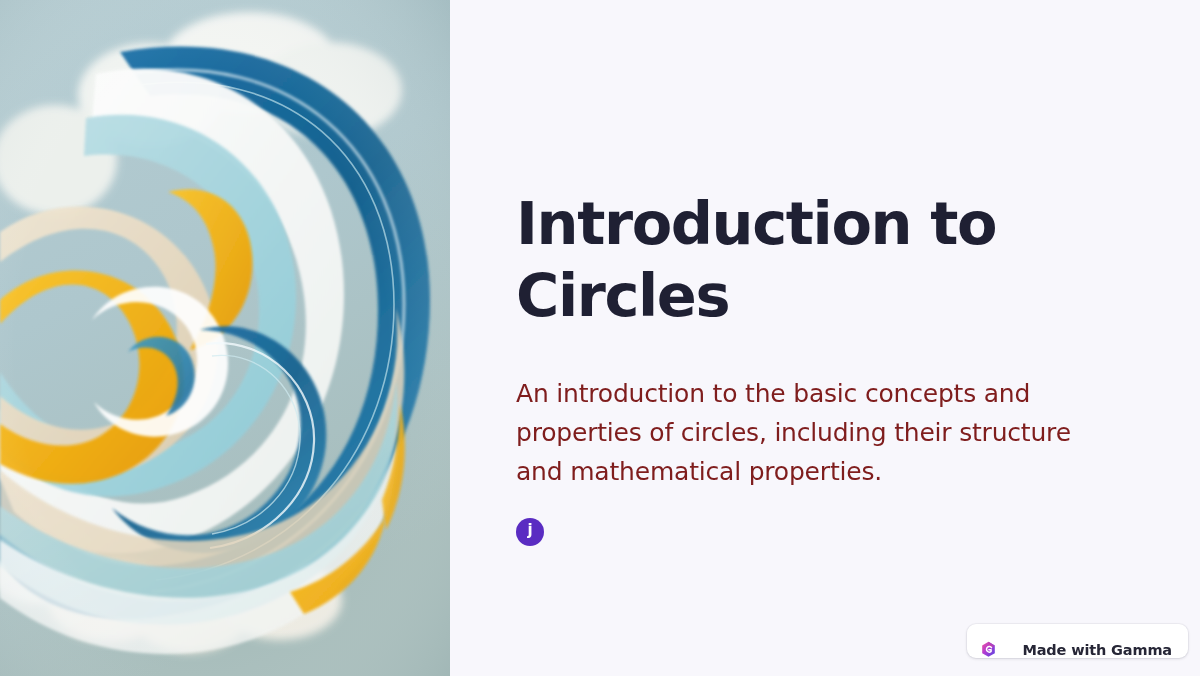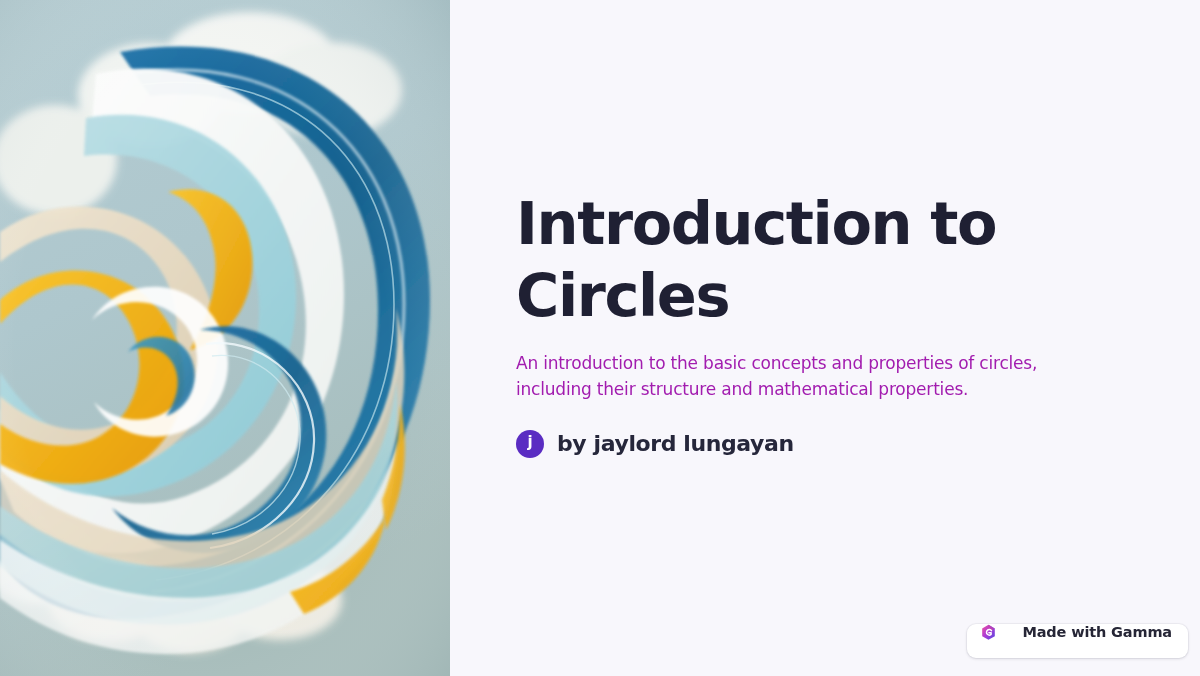--- a/index.html
+++ b/index.html
@@ -47,25 +47,25 @@
     font-size:59px;
     line-height:1.22;
     font-weight:700;
     letter-spacing:-1.4px;
     color:#1f2033;
     font-family:"DejaVu Sans", sans-serif;
     max-width:520px;
   }
 
   .slide-subtitle {
-    margin-top:18px;
-    font-size:17px;
+    margin-top:42px;
+    font-size:25px;
     line-height:1.56;
     font-weight:400;
-    color:#a21caf;
+    color:#7f1d1d;
     letter-spacing:-0.2px;
     max-width:560px;
     font-family:"DejaVu Sans", sans-serif;
   }
 
   .author-row {
     margin-top:27px;
     display:flex;
     align-items:center;
     gap:13px;
@@ -94,21 +94,21 @@
   }
 
   
   .gamma-badge {
     position:absolute;
     right:12px;
     bottom:18px;
     height:34px;
     padding:0 16px 0 13px;
     display:flex;
-    align-items:flex-start;
+    align-items:flex-end;
     gap:25px;
     background:#ffffff;
     border-radius:9px;
     box-shadow:0 1px 3px rgba(30,30,50,.14), 0 0 0 1px rgba(40,40,70,.045);
   }
   .gamma-logo { width:17px; height:17px; display:block; flex:0 0 17px; }
   .gamma-label {
     font-size:14.5px;
     font-weight:600;
     color:#262636;
@@ -249,21 +249,20 @@
   <div class="text-panel">
 
     <div class="content">
 
       <h1 class="slide-title">Introduction to Circles</h1>
 
       <p class="slide-subtitle">An introduction to the basic concepts and properties of circles, including their structure and mathematical properties.</p>
 
       <div class="author-row">
         <div class="avatar">j</div>
-        <span class="author-name">by jaylord lungayan</span>
       </div>
 
     </div>
 
     <div class="gamma-badge">
       <svg class="gamma-logo" viewBox="0 0 24 24">
         <defs>
           <linearGradient id="gammaGrad" x1="0" y1="0" x2="1" y2="1">
             <stop offset="0" stop-color="#f0519b"></stop>
             <stop offset="0.45" stop-color="#b13bd4"></stop>

